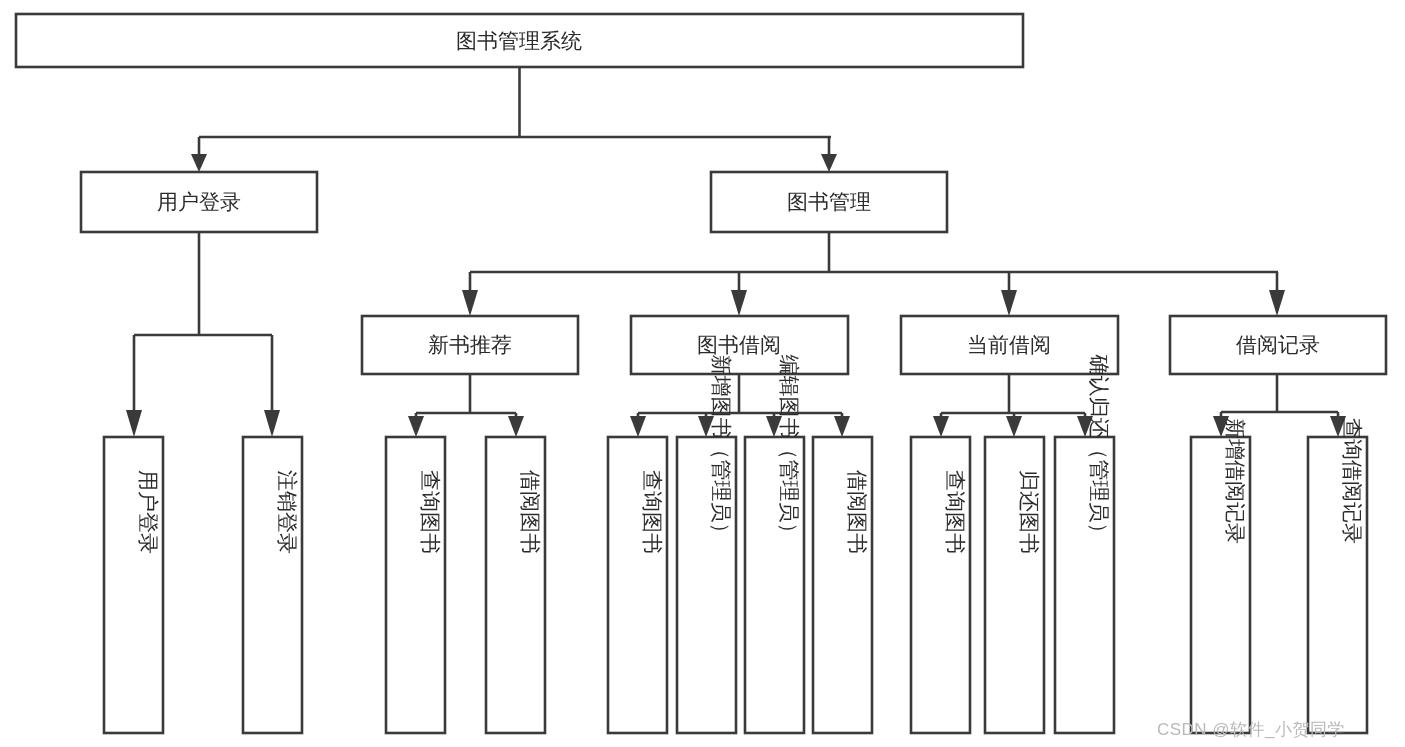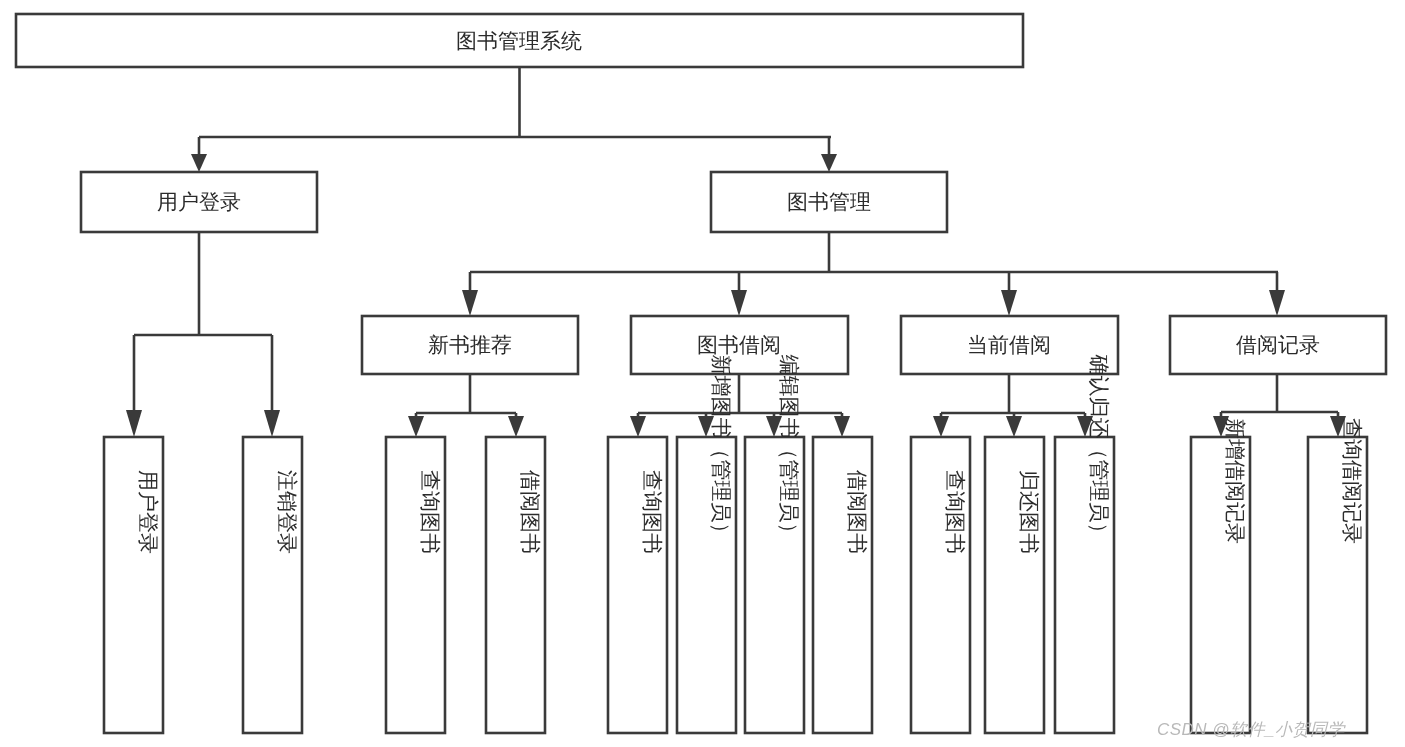--- a/index.html
+++ b/index.html
@@ -60,21 +60,20 @@
   .watermark {
     position: absolute;
     right: 12px;
     bottom: 6px;
     font-family: "Liberation Sans", "DejaVu Sans", sans-serif;
     font-size: 17px;
     color: #b9b9b9;
     letter-spacing: 0.5px;
     user-select: none;
     pointer-events: none;
-    font-style: italic;
   }
 </style>
 </head>
 <body>
 
 <div id="diagram-root">
 
   <svg id="tree-svg" viewBox="0 0 1405 747">
 
     <g id="connectors-layer">

